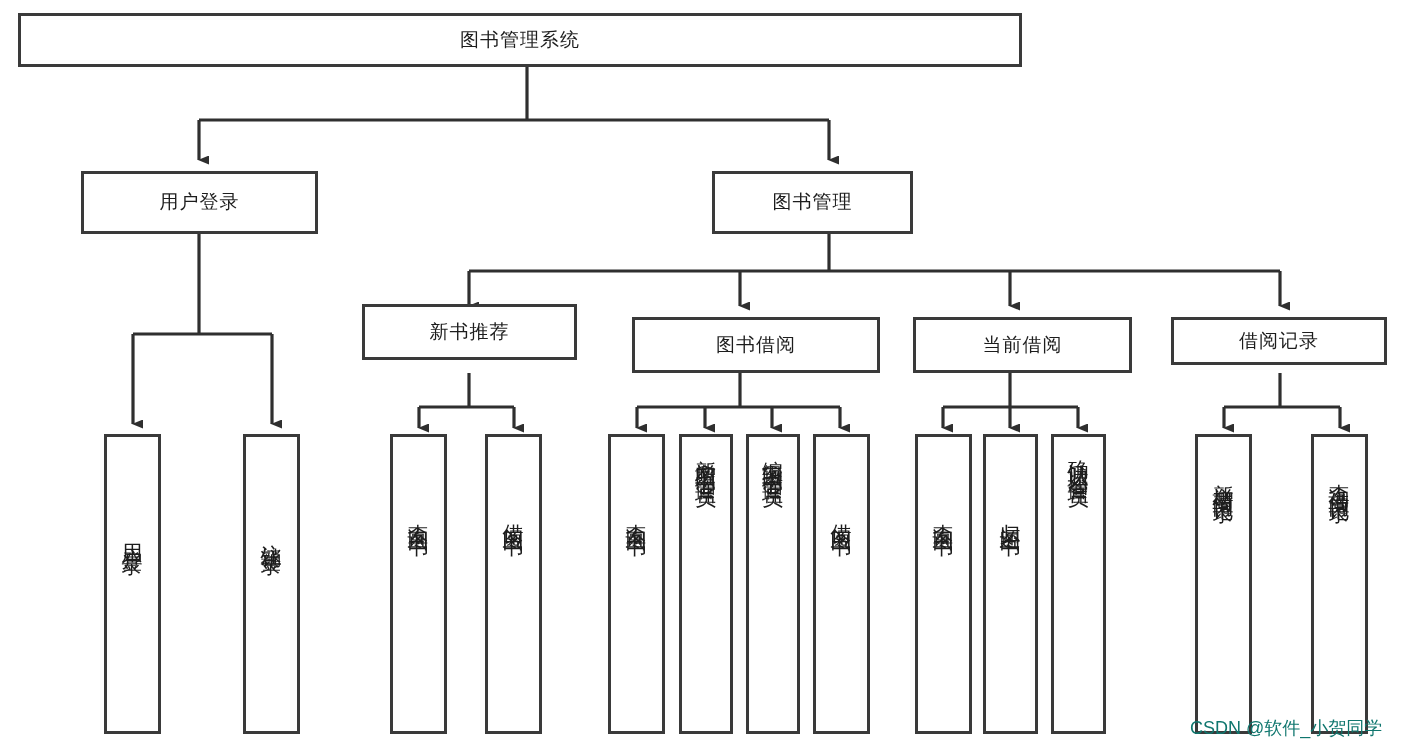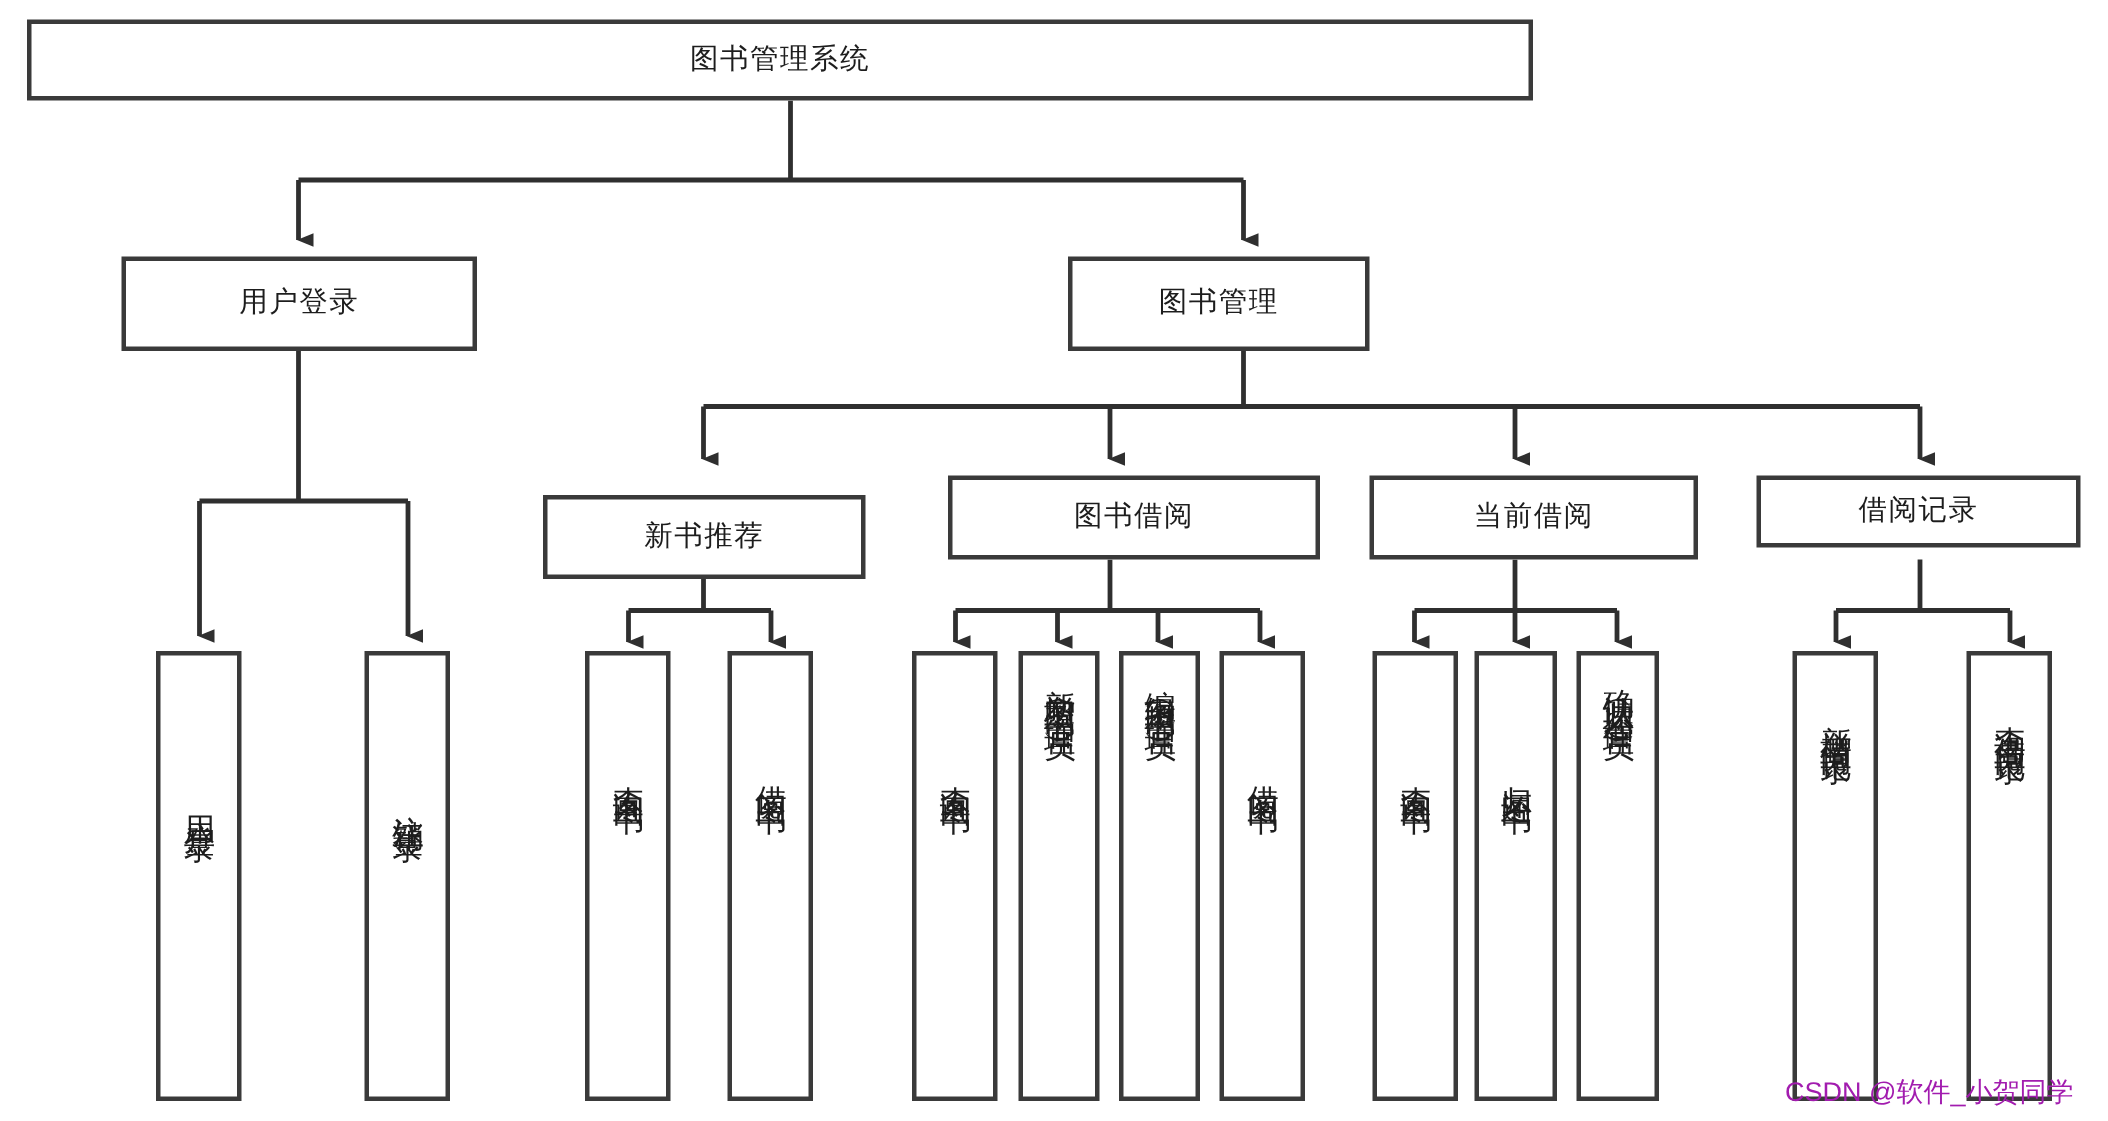--- a/index.html
+++ b/index.html
@@ -59,21 +59,21 @@
     margin-top: 68px;
   }
   .node.leaf.mid3 .node-label {
     margin-top: 28px;
   }
   #watermark {
     position: absolute;
     left: 1190px;
     top: 716px;
     font-size: 18px;
-    color: #a21caf;
+    color: #0f766e;
     white-space: nowrap;
     z-index: 3;
     font-family: "Liberation Sans", "DejaVu Sans", sans-serif;
   }
 </style>
 </head>
 <body>
 
 <div id="canvas">
 
@@ -131,21 +131,21 @@
     <span class="node-label">图书管理系统</span>
   </div>
 
   <div class="node" style="left:81px; top:171px; width:237px; height:63px;">
     <span class="node-label">用户登录</span>
   </div>
   <div class="node" style="left:712px; top:171px; width:201px; height:63px;">
     <span class="node-label">图书管理</span>
   </div>
 
-  <div class="node" style="left:362px; top:330px; width:215px; height:56px;justify-content:center;">
+  <div class="node" style="left:362px; top:304px; width:215px; height:56px;justify-content:center;">
     <span class="node-label">新书推荐</span>
   </div>
   <div class="node" style="left:632px; top:317px; width:248px; height:56px;">
     <span class="node-label">图书借阅</span>
   </div>
   <div class="node" style="left:901px; top:317px; width:219px; height:56px;margin-left:12px;">
     <span class="node-label">当前借阅</span>
   </div>
   <div class="node" style="left:1171px; top:317px; width:216px; height:48px;">
     <span class="node-label">借阅记录</span>

